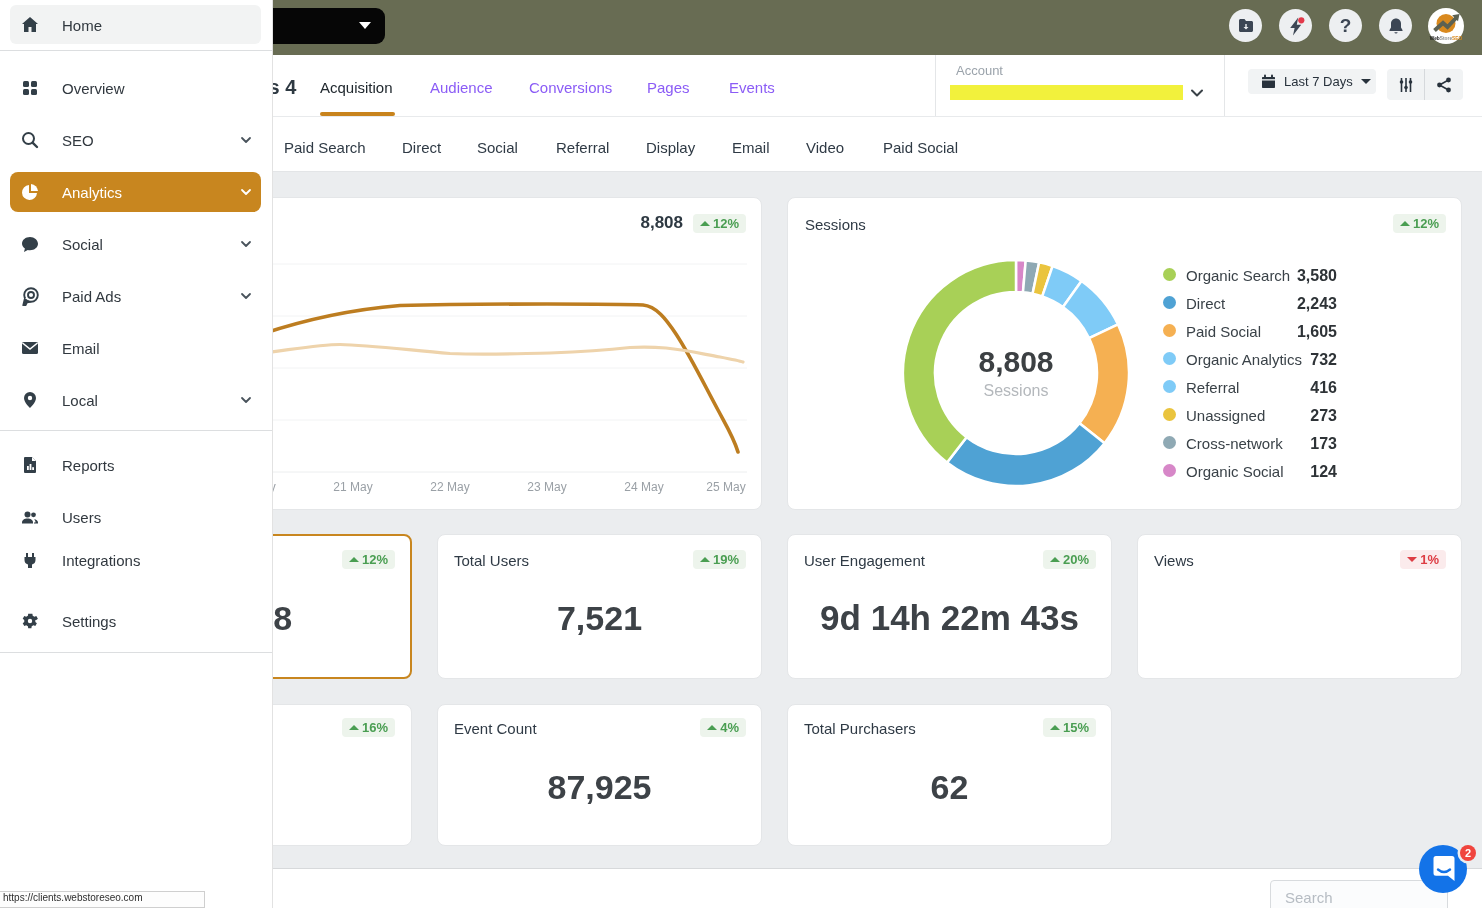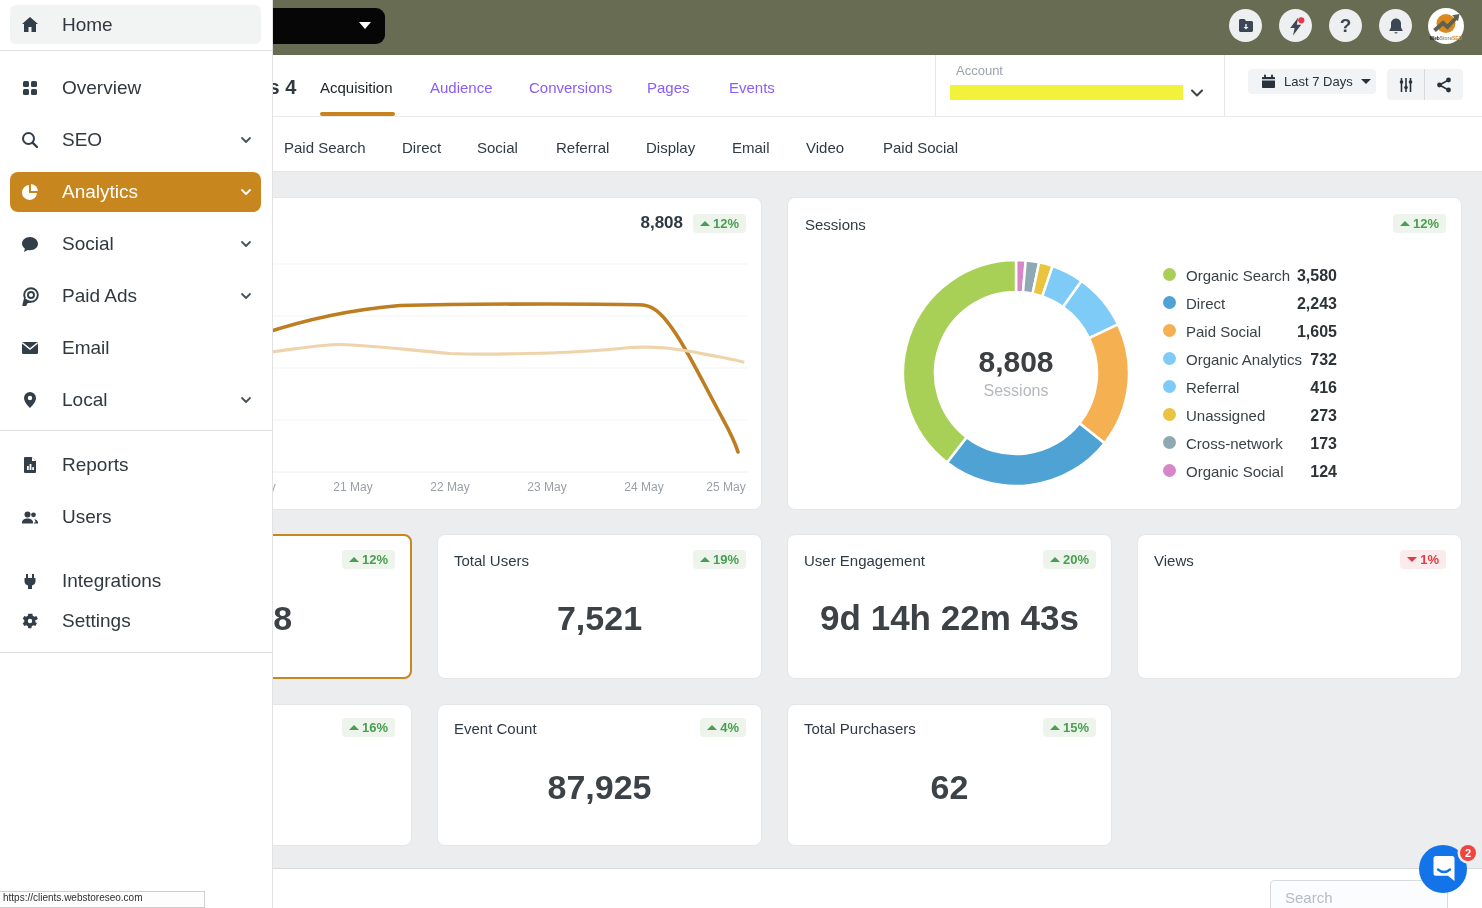--- a/index.html
+++ b/index.html
@@ -54,21 +54,21 @@
 #searchbox { left:1270px; top:880px; width:178px; height:40px; background:#fbfcfd; border:1px solid #d8dbde; border-radius:4px; }
 #searchbox span { position:absolute; left:14px; top:8px; font-size:15px; color:#b6bcc3; }
 #intercom { left:1419px; top:845px; width:48px; height:48px; border-radius:50%; background:#1373e8; }
 #intercombadge { left:1460px; top:845px; width:16px; height:16px; border-radius:50%; background:#f0453e; color:#fff; font-size:11px; font-weight:bold; display:flex; align-items:center; justify-content:center; box-shadow:0 0 0 2.5px #ebedef; }
 #linktip { left:0px; top:891px; width:205px; height:17px; background:#fdfdfd; border:1px solid #cfcfcf; border-left:none; font-size:10px; color:#2e2e2e; padding-left:3px; white-space:nowrap; overflow:hidden; }
 
 #sidebar { left:0; top:0; width:273px; height:908px; background:#fff; border-right:1px solid #e2e2e2; }
 #homepill { position:absolute; left:10px; top:5px; width:251px; height:39px; background:#f2f3f3; border-radius:6px; }
 .sdiv { position:absolute; left:0; width:272px; height:1px; background:#dcdee0; }
 .mitem { position:absolute; left:0; width:272px; height:40px; }
-.mtext { position:absolute; left:62px; top:50%; transform:translateY(-50%); font-size:19px; color:#31383f; }
+.mtext { position:absolute; left:62px; top:50%; transform:translateY(-50%); font-size:15px; color:#31383f; }
 .micon { position:absolute; left:20px; top:50%; transform:translateY(-50%); width:20px; height:20px; }
 .mchev { position:absolute; left:239px; top:50%; transform:translateY(-50%); width:14px; height:14px; }
 #anapill { position:absolute; left:10px; top:172px; width:251px; height:40px; background:#c8861f; border-radius:8px; }
 </style>
 </head>
 <body>
 <div id="stage">
 
   <div class="abs" id="topbar"></div>
   <div class="abs" id="blackpill">
@@ -361,21 +361,21 @@
     </div>
     <div class="mitem" style="top:497px;">
       <svg class="micon" viewBox="0 0 20 20">
           <circle cx="7.5" cy="7.5" r="3" fill="#333f48"></circle>
           <circle cx="13.5" cy="7.8" r="2.4" fill="#333f48"></circle>
           <path fill="#333f48" d="M2 15.5c0-2.5 2.5-4 5.5-4s5.5 1.5 5.5 4v1H2z"></path>
           <path fill="#333f48" d="M14 15.5v1h4v-1c0-2-1.8-3.2-3.9-3.3.9.9 1.4 2 1.4 3.3z"></path>
         </svg>
       <span class="mtext">Users</span>
     </div>
-    <div class="mitem" style="top:561px;padding-left:40px;">
+    <div class="mitem" style="top:540px;padding-left:40px;">
       <svg class="micon" viewBox="0 0 20 20">
           <path fill="#333f48" d="M6 3h2v4H6zM12 3h2v4h-2z"></path>
           <path fill="#333f48" d="M4.5 7h11v3a4.5 4.5 0 0 1-3.5 4.4V18h-4v-3.6A4.5 4.5 0 0 1 4.5 10z"></path>
         </svg>
       <span class="mtext">Integrations</span>
     </div>
     <div class="mitem" style="top:601px;">
       <svg class="micon" viewBox="0 0 20 20">
           <path fill="#333f48" d="m17.3 11 1.6-1.2-1.6-2.7-1.9.7a6 6 0 0 0-1.7-1l-.3-2H9.2l-.3 2a6 6 0 0 0-1.7 1l-1.9-.7-1.6 2.7L5.3 11a6 6 0 0 0 0 2l-1.6 1.2 1.6 2.7 1.9-.7a6 6 0 0 0 1.7 1l.3 2h3.2l.3-2a6 6 0 0 0 1.7-1l1.9.7 1.6-2.7-1.6-1.2a6 6 0 0 0 0-2zM11 14.2A2.2 2.2 0 1 1 11 9.8a2.2 2.2 0 0 1 0 4.4z" transform="translate(-1 -2)"></path>
         </svg>

